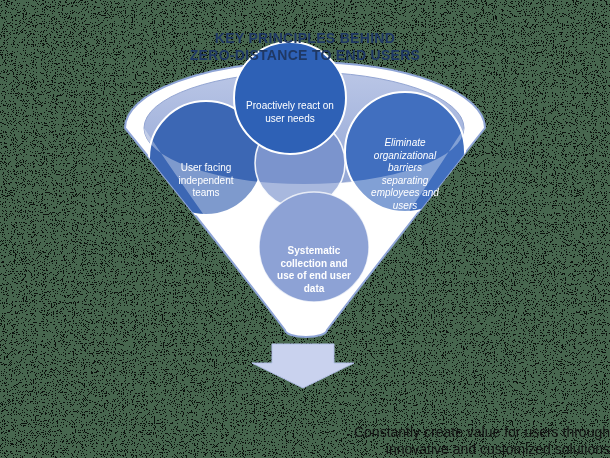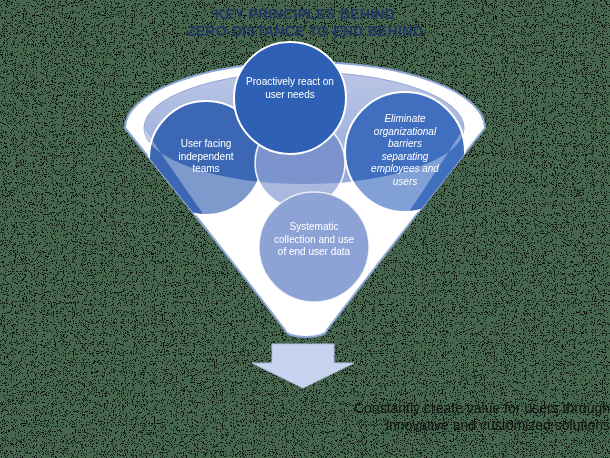--- a/index.html
+++ b/index.html
@@ -1,30 +1,30 @@
 <!DOCTYPE html>
 <html><head>
 <meta charset="utf-8">
 <style>
   html,body{margin:0;padding:0;background:#47664e;}
   .stage{position:relative;width:610px;height:458px;overflow:hidden;
          font-family:"Liberation Sans",sans-serif;}
   .layer{position:absolute;left:0;top:0;width:610px;height:458px;display:block;}
-  .txt{position:absolute;pointer-events:none;}
+  .txt{position:absolute;pointer-events:none;margin-top:24px;}
   .title{left:0;right:0;top:6px;text-align:center;
          font-size:14px;line-height:17px;font-weight:700;
          color:#1f3864;letter-spacing:.3px;}
   .caption{left:0;right:0;top:400px;text-align:right;
            font-size:14px;line-height:16.5px;font-weight:500;color:#121212;}
   .clabel{color:#ffffff;font-size:10px;line-height:12.5px;text-align:center;}
   .lbl-top{left:246px;top:76px;width:88px;}
   .lbl-left{left:171px;top:138px;width:70px;}
   .lbl-right{left:364px;top:113px;width:82px;font-style:italic;}
   .lbl-center{left:255px;top:151px;width:90px;}
-  .lbl-bottom{left:272px;top:221px;width:84px;}
+  .lbl-bottom{left:272px;top:221px;width:84px;font-weight:bold;}
   .washlayer{pointer-events:none;}
 </style>
 </head>
 <body>
 
 <div class="stage">
 
   <svg class="layer" viewBox="0 0 610 458" aria-hidden="true">
     <defs>
       <linearGradient id="openGrad" x1="0" y1="0" x2="0" y2="1">
@@ -57,21 +57,21 @@
 
     <circle cx="300" cy="163" r="45" stroke="#ffffff" stroke-width="1.5" stroke-opacity="0.9" fill="#7b94cd"></circle>
     <circle cx="314" cy="247" r="55" stroke="#ffffff" stroke-width="1.5" stroke-opacity="0.75" fill="#5373c0"></circle>
     <circle cx="290" cy="98" r="56" stroke="#ffffff" stroke-width="2" fill="#2e61b6"></circle>
 
     <path d="M 272 344 L 334 344 L 334 363 L 354 363 L 303 388 L 252 363 L 272 363 Z" stroke="#b2bfe6" stroke-width="1" stroke-linejoin="round" fill="#c9d2ee"></path>
   </svg>
 
   <div class="txt title">
     <div>KEY PRINCIPLES BEHIND</div>
-    <div>ZERO-DISTANCE TO END BEHIND</div>
+    <div>ZERO-DISTANCE TO END USERS</div>
   </div>
 
   <div class="txt clabel lbl-left">User facing independent teams</div>
   <div class="txt clabel lbl-top">Proactively react on user needs</div>
   <div class="txt clabel lbl-right">Eliminate organizational barriers separating employees and users</div>
   <div class="txt clabel lbl-bottom">Systematic collection and use of end user data</div>
 
   <div class="txt caption">
     <div>Constantly create value for users through</div>
     <div>innovative and customized solutions</div>

